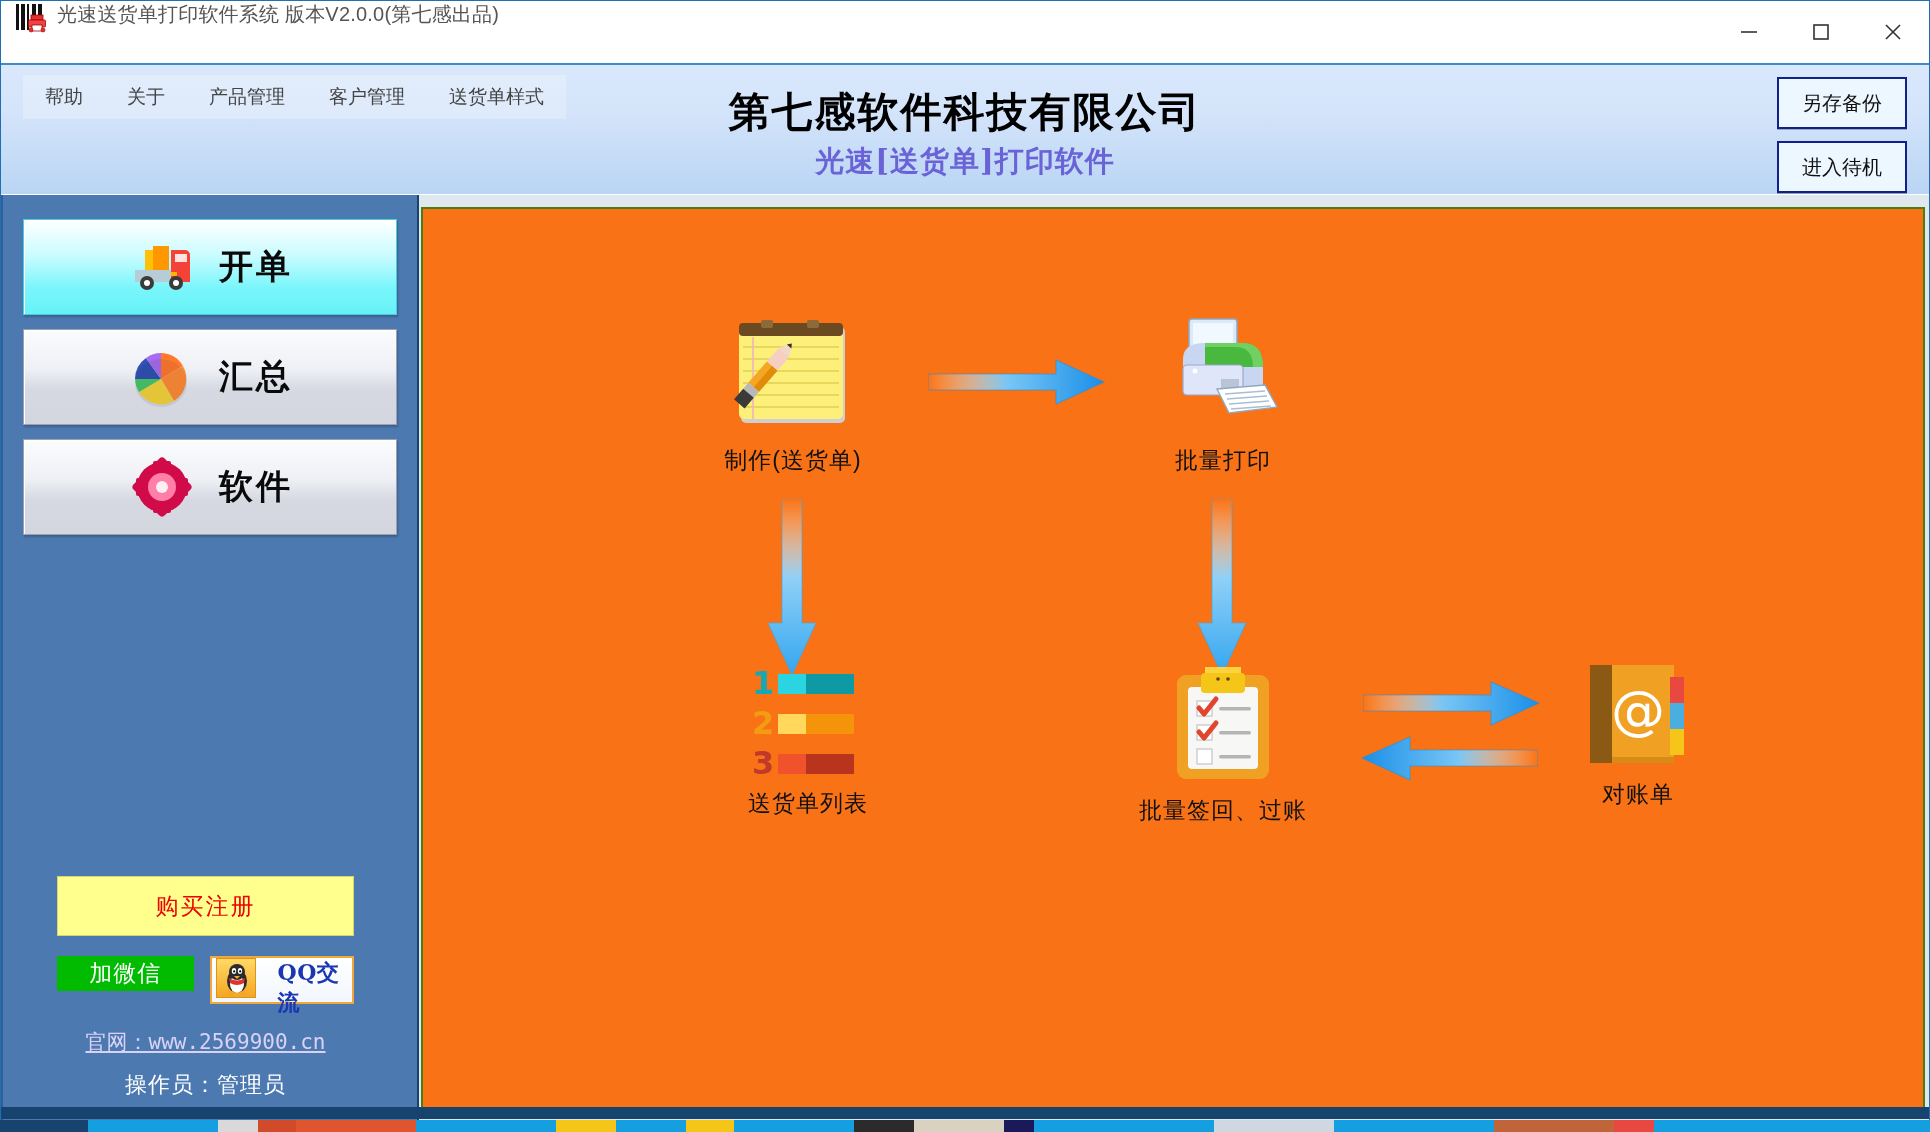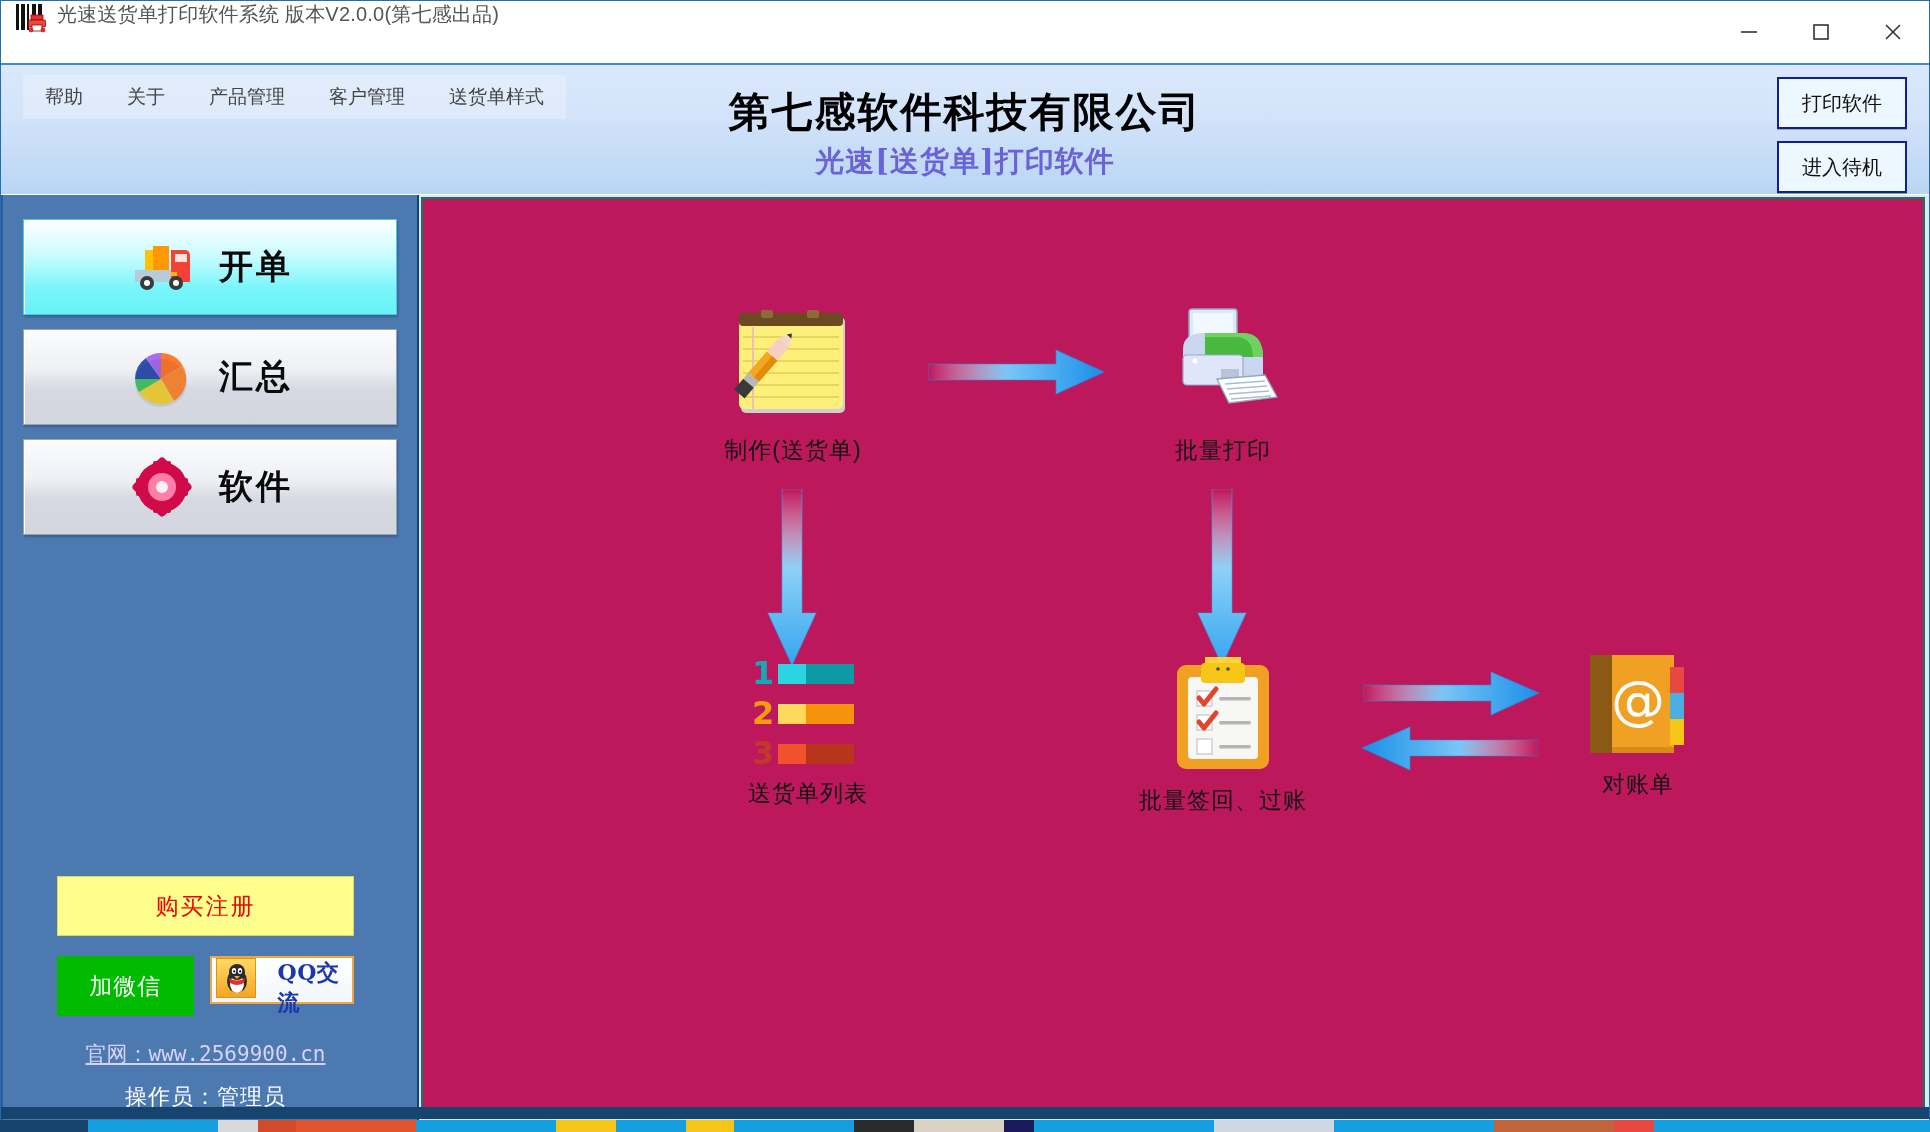--- a/index.html
+++ b/index.html
@@ -142,21 +142,21 @@
     padding: 15px 54px;
   }
   .buy-btn {
     height: 60px; width: 100%;
     background: #ffff8d; border: 1px solid #d8d86a;
     display: flex; align-items: center; justify-content: center;
     color: #f00000; font-size: 23px; letter-spacing: 2px;
   }
   .social-row { display: flex; gap: 16px; margin-top: 20px; }
   .wechat-btn {
-    flex: 1; height: 60px;
+    flex: 1; height: 35px;
     background: #00bb00; border: 0;
     display: flex; align-items: center; justify-content: center;
     color: #fff; font-size: 23px; letter-spacing: 1px;
   }
   .qq-btn {
     flex: 1; height: 48px;
     background: linear-gradient(to bottom,#ffffff,#f2f6fe);
     border: 2px solid #f2a73b;
     display: flex; gap: 22px; padding-left: 4px;
   }
@@ -172,23 +172,23 @@
     font-family: "DejaVu Sans Mono", "Liberation Mono", monospace;
   }
   .operator {
     margin-top: 14px; text-align: center;
     color: #ffffff; font-size: 22px; letter-spacing: 1px;
   }
 
   
   .main {
     flex: 1; position: relative;
-    background: #be185d;
-    border: 2px solid #0f766e;
-    margin: 2px 4px 4px 2px;
+    background: #f97316;
+    border: 2px solid #4d7c0f;
+    margin: 12px 4px 4px 2px;
   }
   .node {
     position: absolute;
     display: flex; flex-direction: column; align-items: center;
     width: 190px;
   }
   .node-label {
     margin-top: 12px; font-size: 23px; color: #111;
     white-space: nowrap; letter-spacing: 1px;
   }
@@ -258,21 +258,21 @@
       <div class="menu-item">客户管理</div>
       <div class="menu-item">送货单样式</div>
     </div>
 
     <div class="brand">
       <div class="brand-title">第七感软件科技有限公司</div>
       <div class="brand-sub">光速[送货单]打印软件</div>
     </div>
 
     <div class="header-btns">
-      <div class="hdr-btn">打印软件</div>
+      <div class="hdr-btn">另存备份</div>
       <div class="hdr-btn">进入待机</div>
     </div>
   </div>
 
   <div class="body-row">
 
     <div class="sidebar">
       <div class="nav-list">
 
         <div class="nav-btn active">

